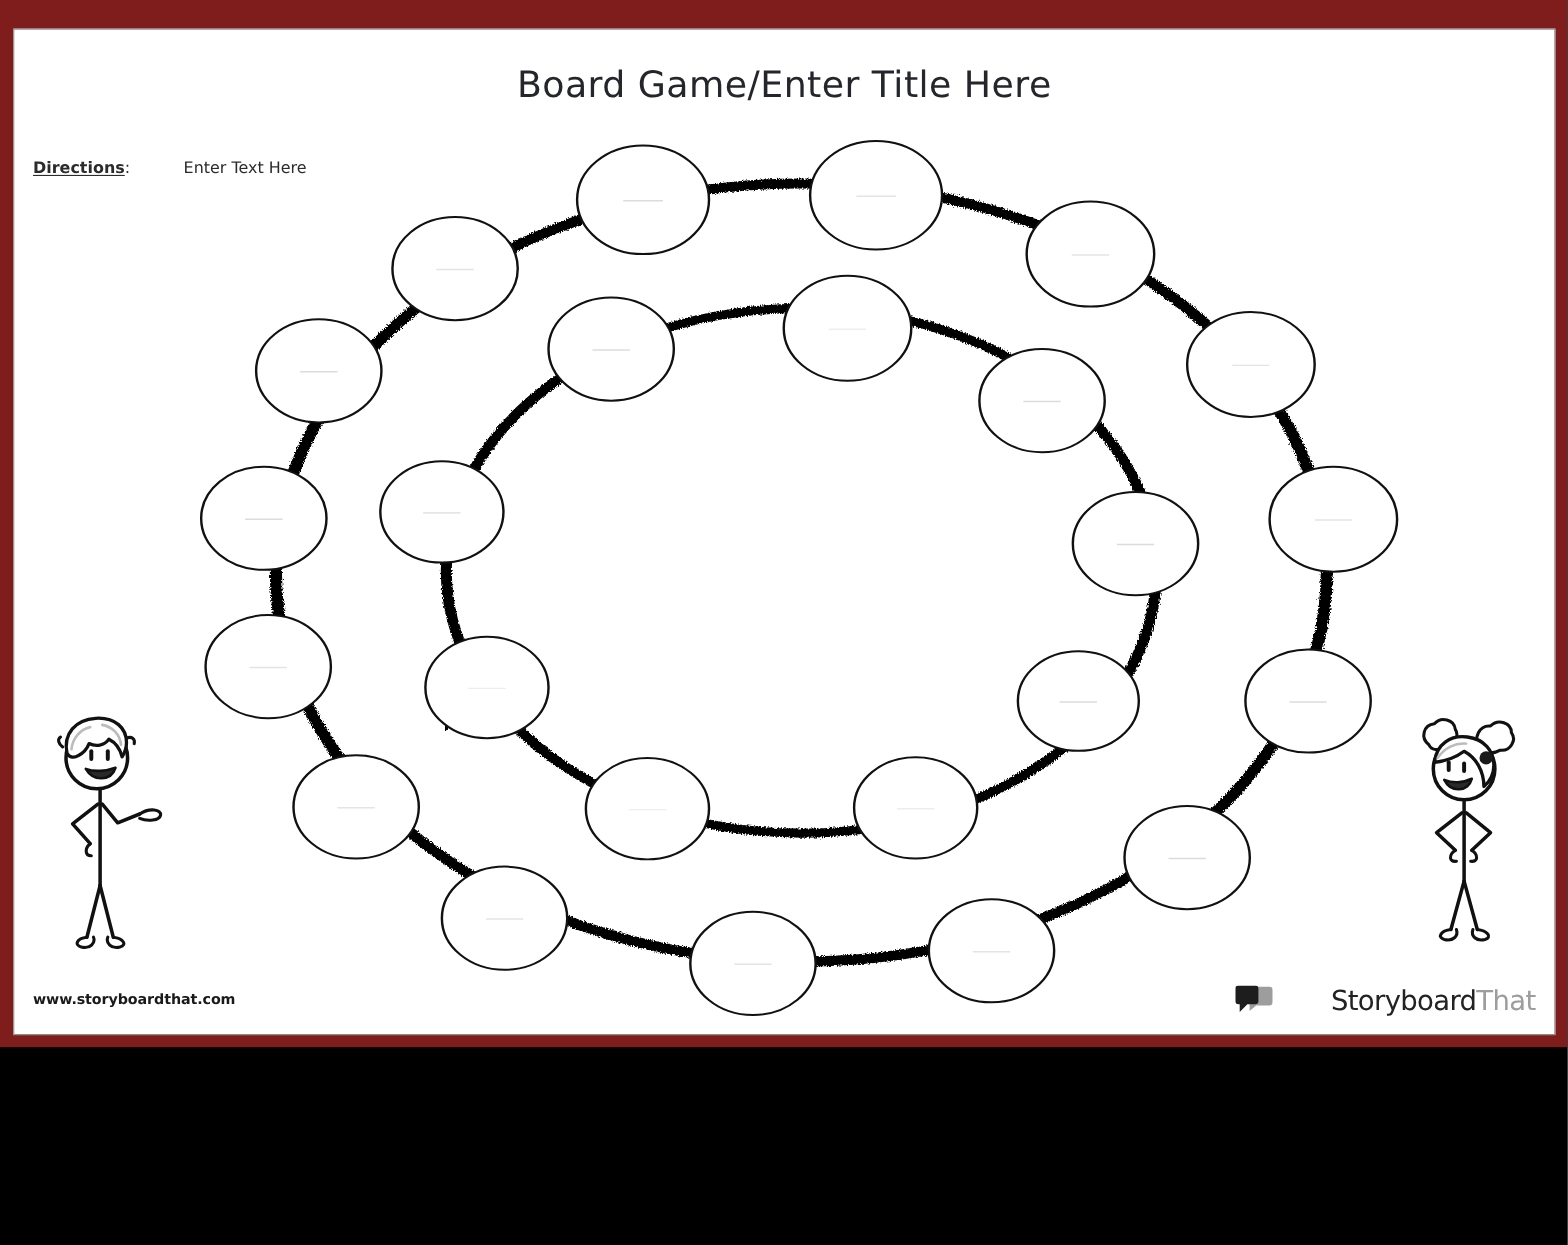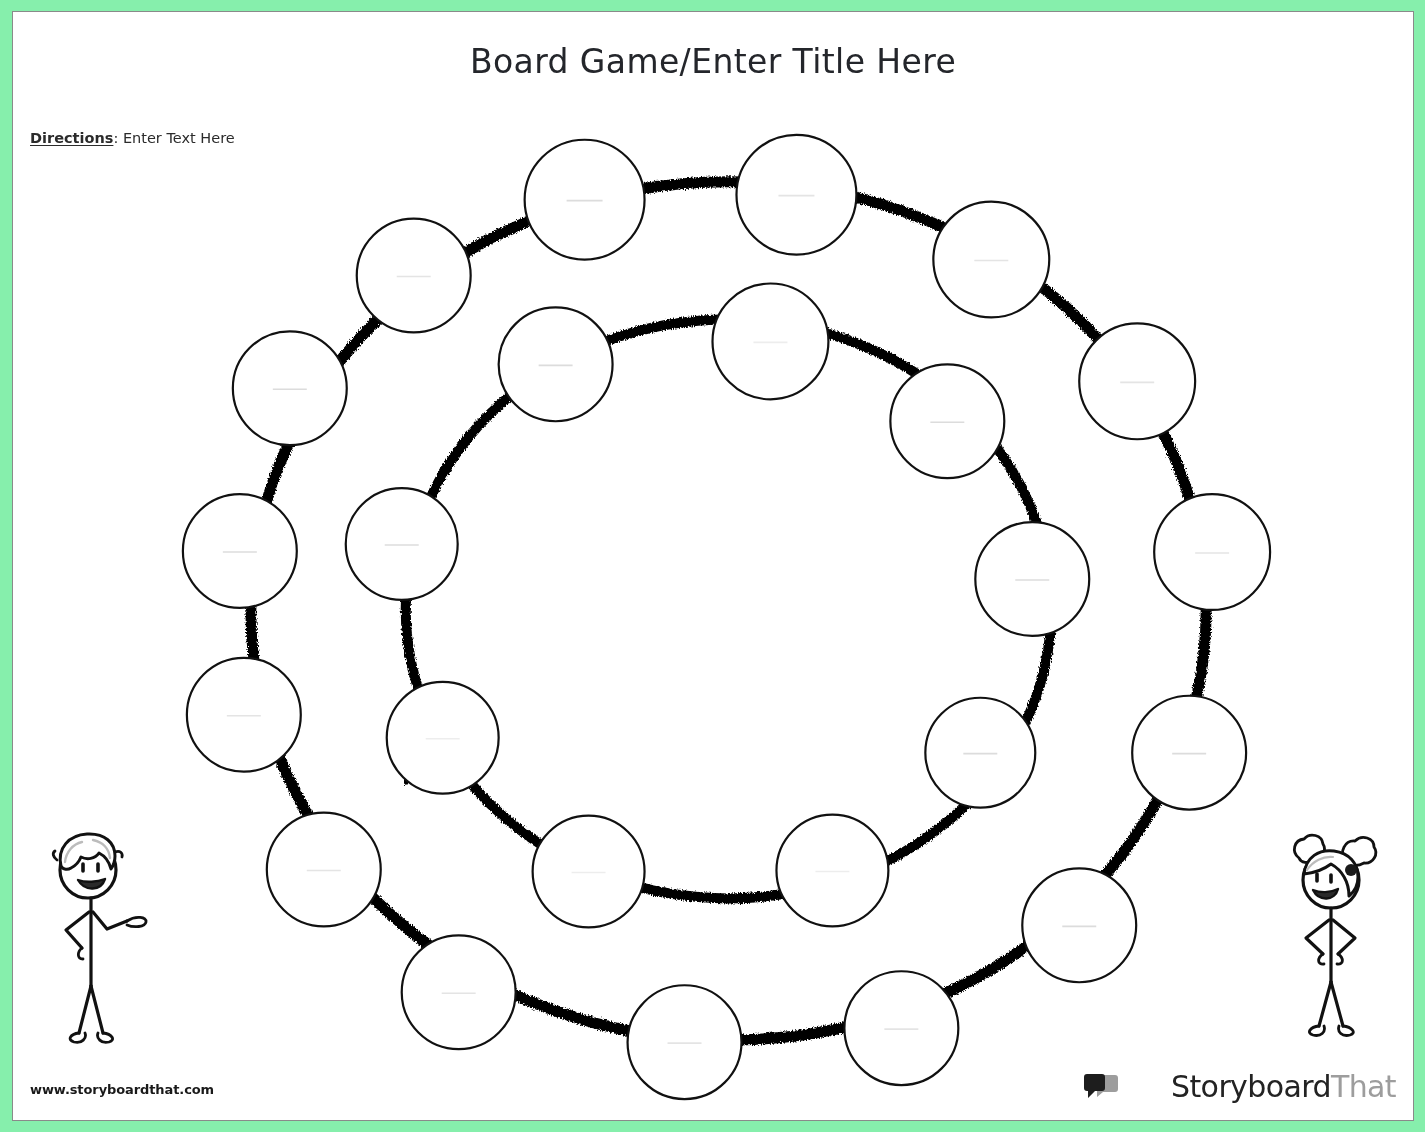--- a/index.html
+++ b/index.html
@@ -8,23 +8,23 @@
     width: 1425px;
     height: 1132px;
     background: #000000;
     font-family: "Liberation Sans", sans-serif;
     overflow: hidden;
   }
 
   #worksheet-frame {
     position: relative;
     width: 1425px;
-    height: 1132px;
-    background: #86efac;
-    padding: 11px 11px 11px 12px;
+    height: 952px;
+    background: #7f1d1d;
+    padding: 26px 11px 11px 12px;
   }
 
   #canvas {
     position: relative;
     width: 100%;
     height: 100%;
     background: #ffffff;
     border: 1px solid #8a8a8a;
     overflow: hidden;
   }
@@ -52,21 +52,21 @@
     font-size: 14.5px;
     color: #2b2b2b;
     white-space: nowrap;
   }
   #directions-label {
     font-weight: bold;
     text-decoration: underline;
     text-underline-offset: 2px;
     text-align: right;
   }
-  #directions-value { font-weight: 400; }
+  #directions-value { font-weight: 400; margin-left: 44px; }
 
   
   #board-area {
     position: absolute;
     inset: 0;
   }
   #board-svg {
     position: absolute;
     top: 0; left: 0;
     width: 100%;
@@ -90,21 +90,21 @@
   #brand-logo {
     position: absolute;
     right: 17px;
     bottom: 18px;
     display: flex;
     align-items: center;
     gap: 9px;
   }
   #brand-wordmark {
     font-family: "DejaVu Sans", sans-serif;
-    font-size: 30px;
+    font-size: 25px;
     font-weight: 400;
     letter-spacing: -0.6px;
     line-height: 1;
     margin-left: 44px;
   }
   #brand-word-storyboard { color: #232323; }
   #brand-word-that { color: #9d9d9d; }
 
   
   .character { position: absolute; }

